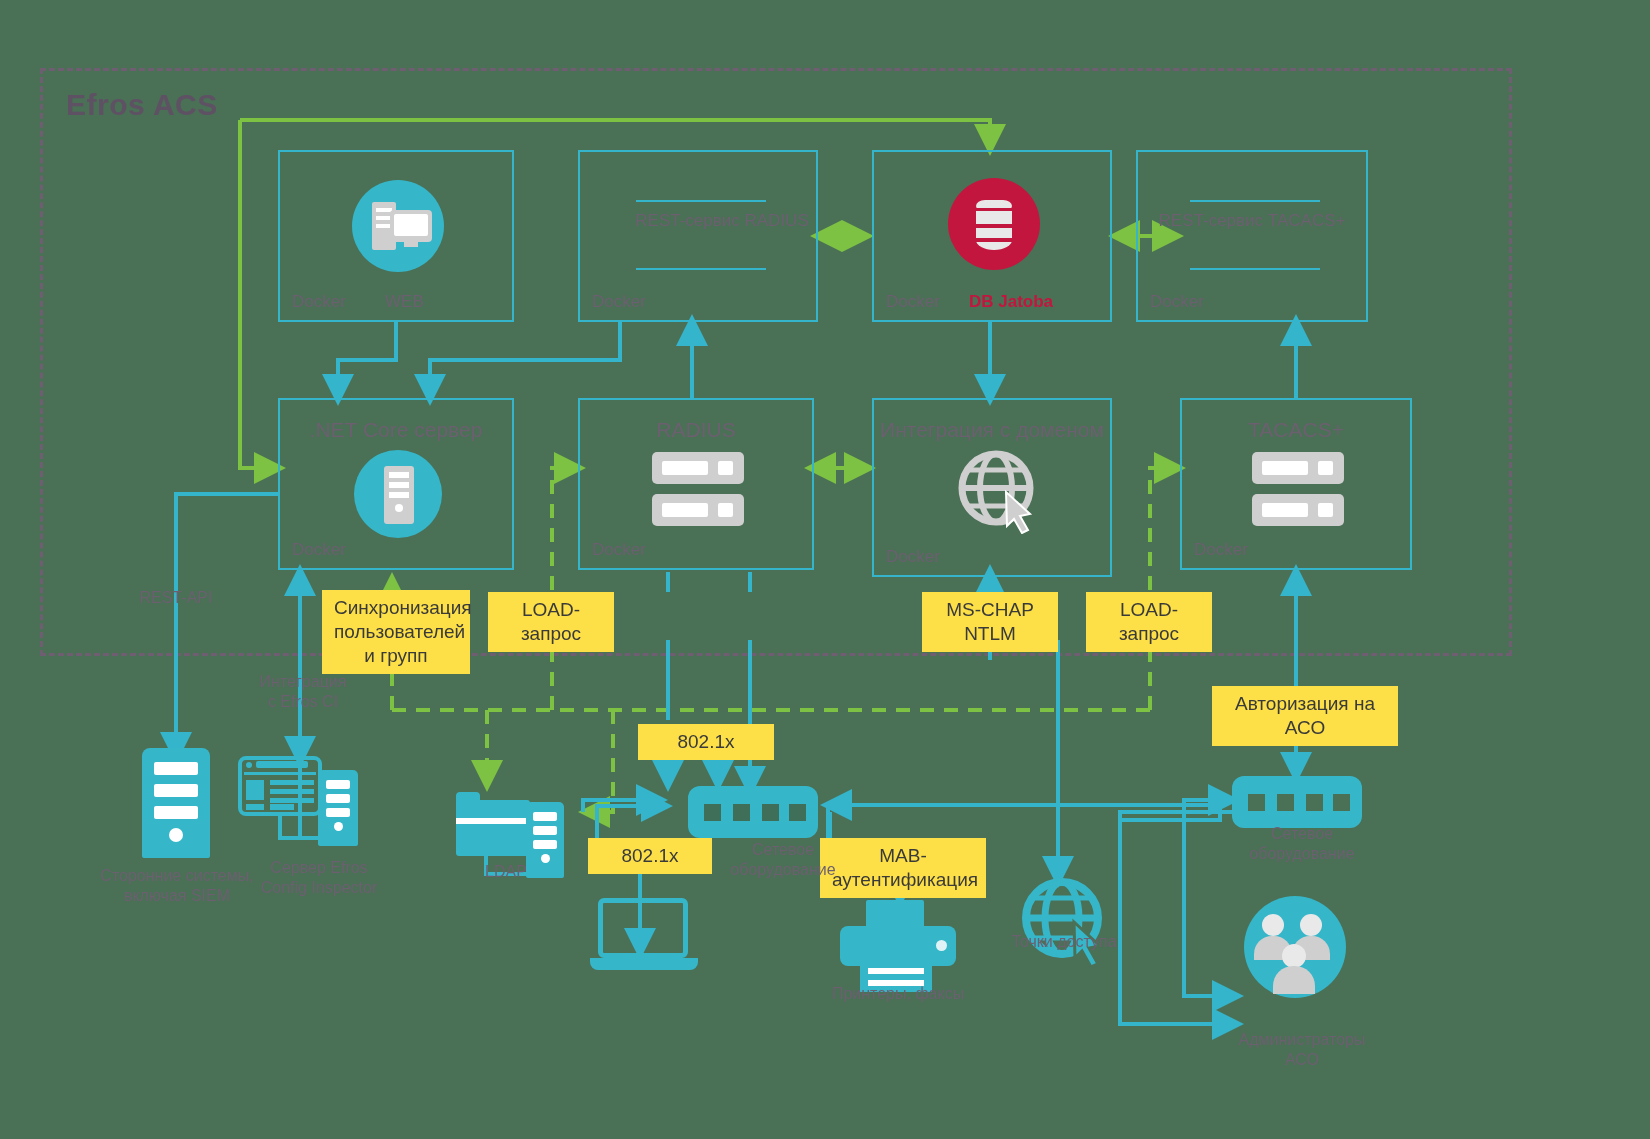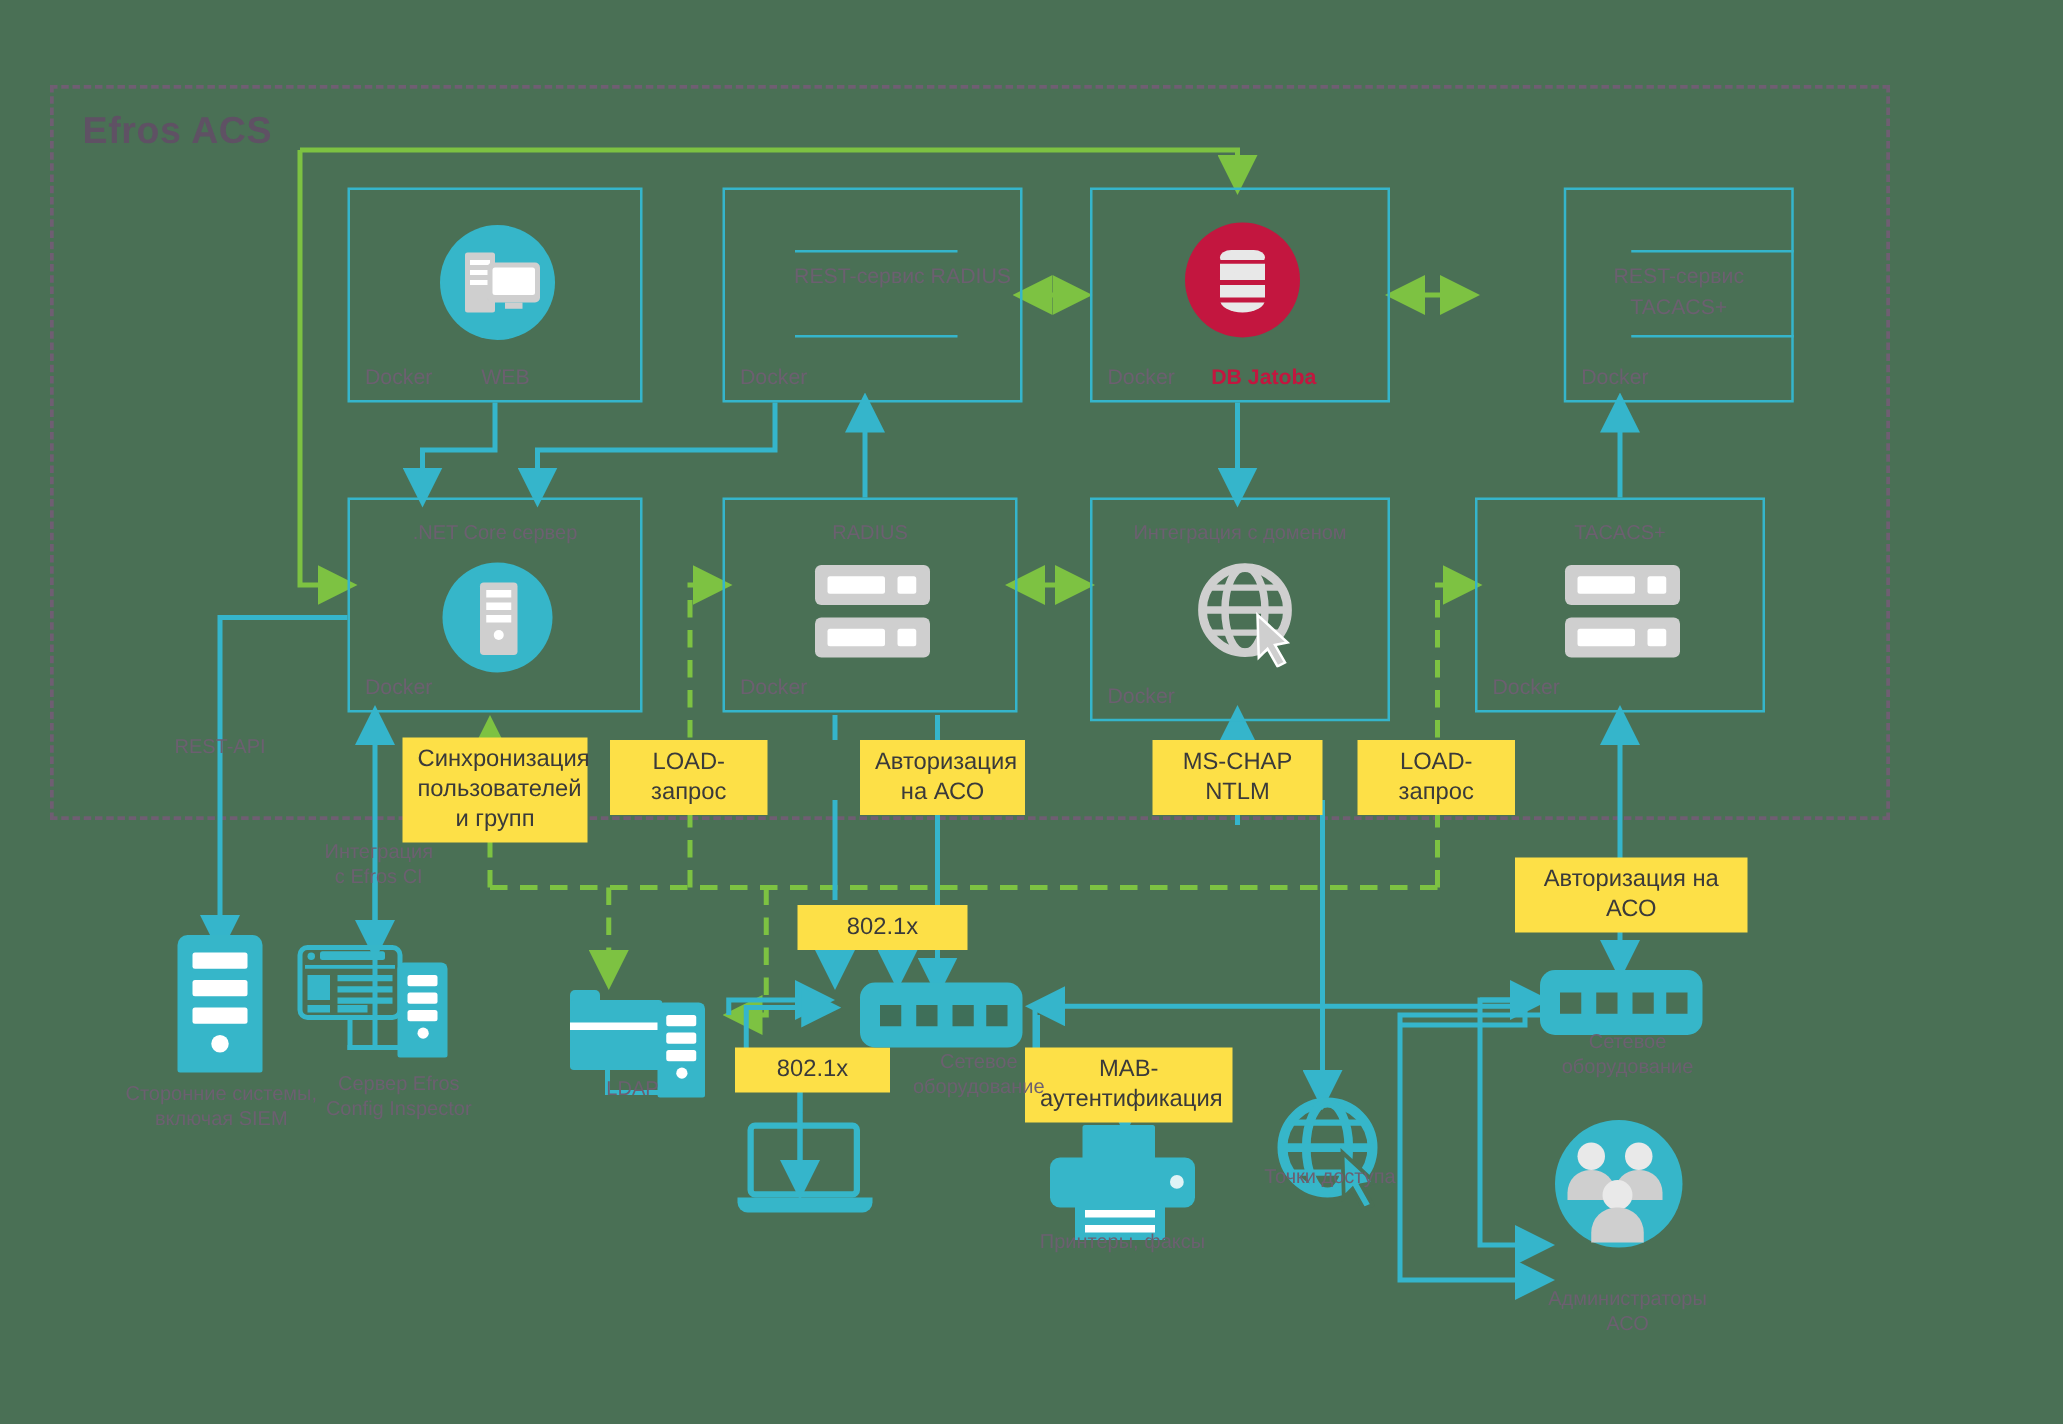--- a/index.html
+++ b/index.html
@@ -25,21 +25,21 @@
   }
 
   .svcbox{
     position:absolute;
     border:2px solid #35b5cb;
     box-sizing:border-box;
   }
   .svc-head{
     position:absolute;left:0;right:0;
     text-align:center;
-    font-size:16px;color:#6c5f70;
+    font-size:21px;color:#6c5f70;
   }
   .svc-docker{
     position:absolute;left:12px;bottom:8px;
     font-size:17px;color:#6c5f70;
   }
   .svc-db{
     position:absolute;left:95px;bottom:8px;
     font-size:17px;color:#c3163f;font-weight:bold;
   }
   .svc-web{
@@ -211,21 +211,21 @@
       <div style="position:absolute;left:28px;top:56px;width:36px;height:10px;background:#e8e8e8;border-radius:50%;"></div>
       <div style="position:absolute;left:28px;top:62px;width:36px;height:10px;background:#e8e8e8;border-radius:0 0 50% 50%/0 0 100% 100%;"></div>
       <div style="position:absolute;left:28px;top:30px;width:36px;height:3px;background:#c3163f;"></div>
       <div style="position:absolute;left:28px;top:46px;width:36px;height:4px;background:#c3163f;"></div>
       <div style="position:absolute;left:28px;top:60px;width:36px;height:4px;background:#c3163f;"></div>
     </div>
     <div class="svc-docker">Docker</div>
     <div class="svc-db">DB Jatoba</div>
   </div>
 
-  <div class="svcbox" style="left:1251px;top:150px;width:184px;height:172px;">
+  <div class="svcbox" style="left:1136px;top:150px;width:232px;height:172px;">
     <div class="restline" style="left:52px;top:48px;width:130px;"></div>
     <div class="rest-txt" style="top:56px;">REST-сервис
 TACACS+</div>
     <div class="restline" style="left:52px;top:116px;width:130px;"></div>
     <div class="svc-docker">Docker</div>
   </div>
 
   <div class="svcbox" style="left:278px;top:398px;width:236px;height:172px;">
     <div class="svc-head" style="top:18px;">.NET Core сервер</div>
     <div class="icon circ" style="left:74px;top:50px;width:88px;height:88px;background:#36b6c9;">
@@ -276,22 +276,20 @@
       <div style="position:absolute;left:10px;top:51px;width:46px;height:14px;background:#fff;border-radius:2px;"></div>
       <div style="position:absolute;left:66px;top:51px;width:15px;height:14px;background:#fff;border-radius:2px;"></div>
     </div>
     <div class="svc-docker">Docker</div>
   </div>
 
   <div class="note" style="left:322px;top:590px;width:148px;">Синхронизация
 пользователей
 и групп</div>
   <div class="note" style="left:488px;top:592px;width:126px;">LOAD-запрос</div>
-  <div class="note" style="left:688px;top:592px;width:132px;">Авторизация
-на АСО</div>
   <div class="note" style="left:922px;top:592px;width:136px;">MS-CHAP
 NTLM</div>
   <div class="note" style="left:1086px;top:592px;width:126px;">LOAD-запрос</div>
   <div class="note" style="left:1212px;top:686px;width:186px;">Авторизация на АСО</div>
   <div class="note" style="left:638px;top:724px;width:136px;">802.1x</div>
   <div class="note" style="left:588px;top:838px;width:124px;">802.1x</div>
   <div class="note" style="left:820px;top:838px;width:166px;">MAB-аутентификация</div>
 
   <div class="wirelabel" style="left:126px;top:588px;width:100px;">REST-API</div>
   <div class="wirelabel" style="left:248px;top:672px;width:110px;">Интеграция

